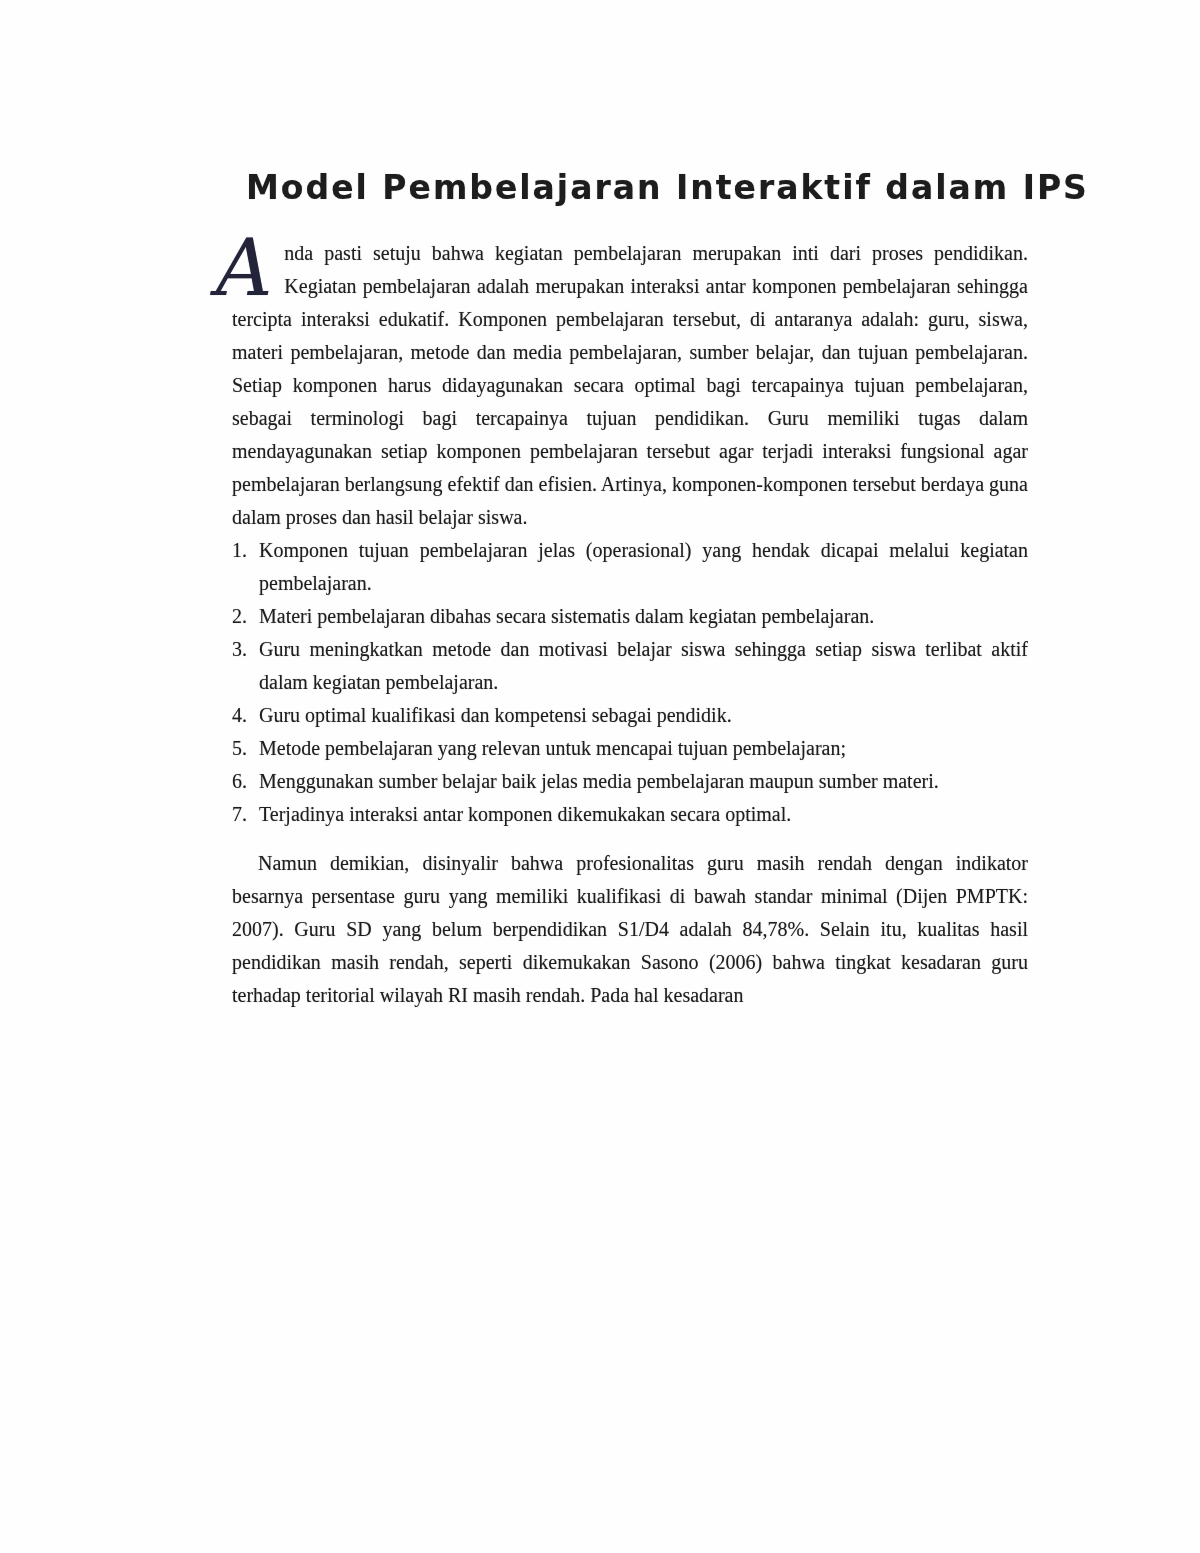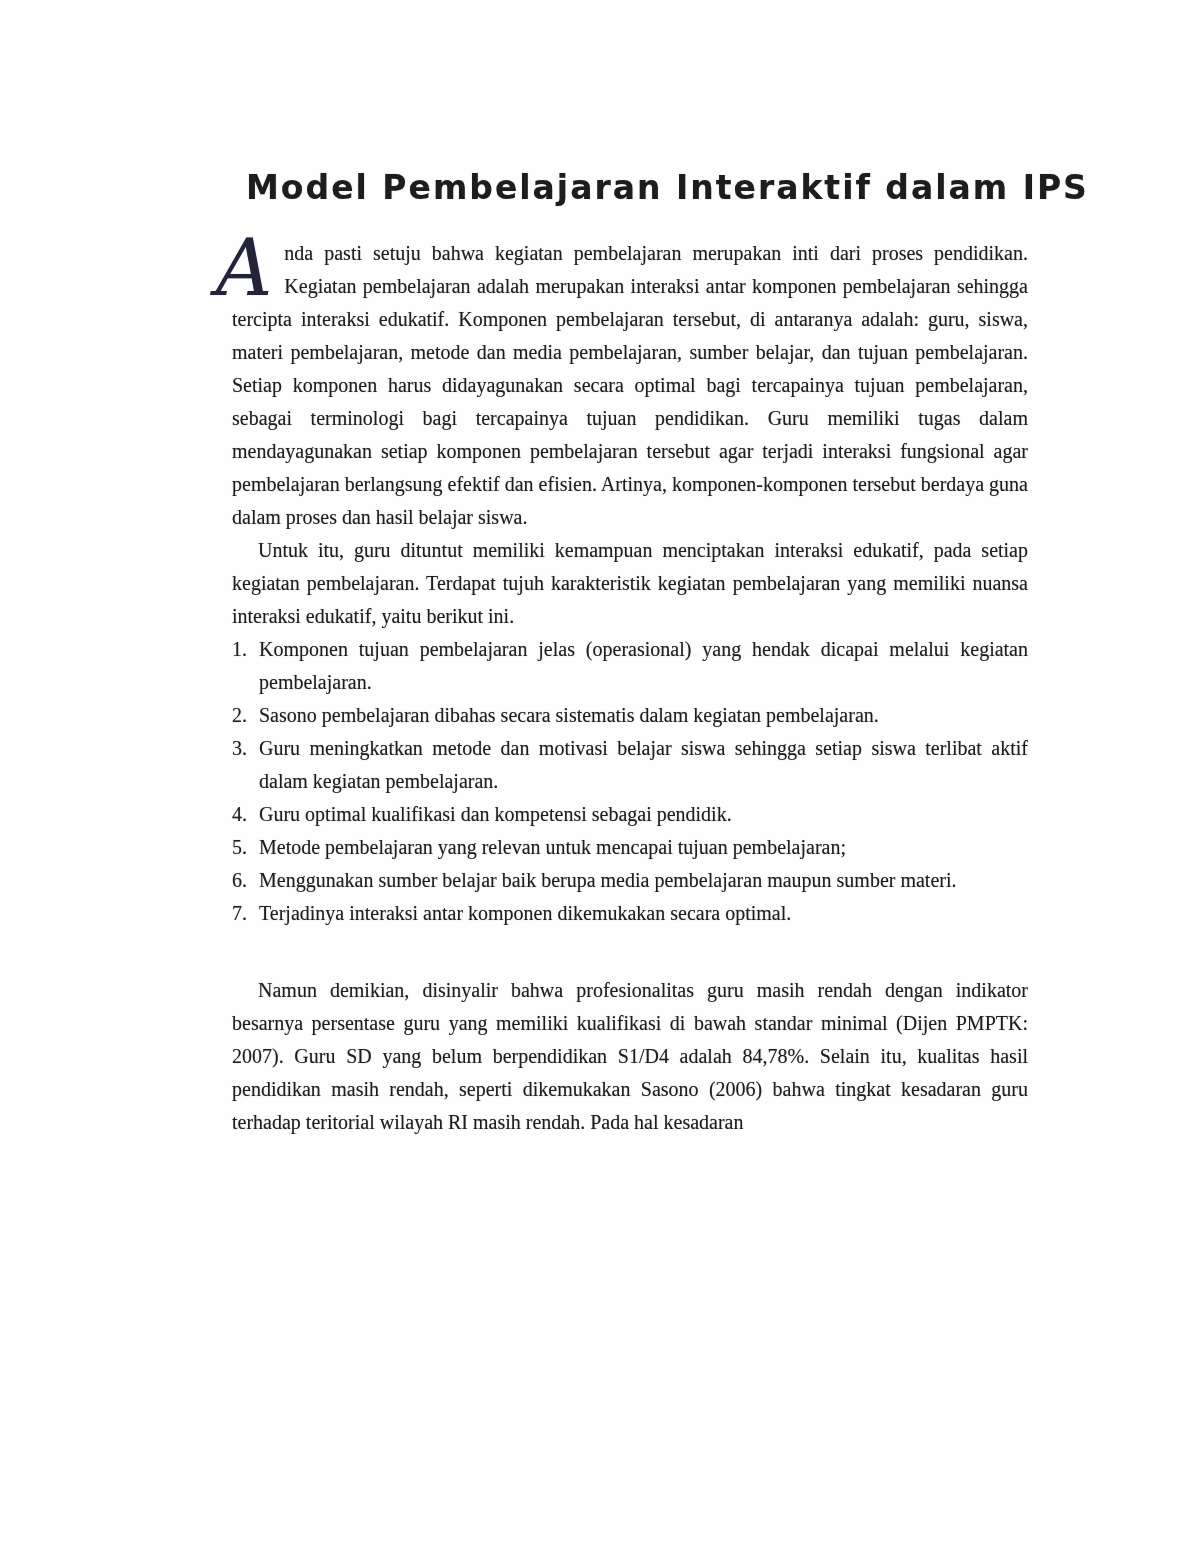--- a/index.html
+++ b/index.html
@@ -58,67 +58,66 @@
   .list-row { display: flex; }
   .list-row .num {
     flex: 0 0 27px;
     text-align: left;
   }
   .list-row .litext {
     flex: 1;
     text-align: justify;
   }
   .para.last {
-    margin-top: 44px;
+    margin-top: 16px;
   }
 </style>
 </head>
 <body>
 
 <div class="page">
   <div class="content">
 
     <h1 class="doc-title">Model Pembelajaran Interaktif dalam IPS</h1>
 
     <div class="body-text">
 
       <p class="para"><span class="dropcap">A</span><span>nda pasti setuju bahwa kegiatan pembelajaran merupakan inti dari proses pendidikan. Kegiatan pembelajaran adalah merupakan interaksi antar komponen pembelajaran sehingga tercipta interaksi edukatif. Komponen pembelajaran tersebut, di antaranya adalah: guru, siswa, materi pembelajaran, metode dan media pembelajaran, sumber belajar, dan tujuan pembelajaran. Setiap komponen harus didayagunakan secara optimal bagi tercapainya tujuan pembelajaran, sebagai terminologi bagi tercapainya tujuan pendidikan. Guru memiliki tugas dalam mendayagunakan setiap komponen pembelajaran tersebut agar terjadi interaksi fungsional agar pembelajaran berlangsung efektif dan efisien. Artinya, komponen-komponen tersebut berdaya guna dalam proses dan hasil belajar siswa.</span></p>
 
-      <p class="para indent">Untuk itu, guru dituntut memiliki kemampuan menciptakan interaksi edukatif, pada setiap kegiatan pembelajaran. Terdapat tujuh karakteristik kegiatan pembelajaran yang memiliki nuansa interaksi edukatif, yaitu berikut ini.</p>
 
       <div class="numlist">
 
         <div class="list-row">
           <span class="num">1.</span>
           <span class="litext">Komponen tujuan pembelajaran jelas (operasional) yang hendak dicapai melalui kegiatan pembelajaran.</span>
         </div>
 
         <div class="list-row">
           <span class="num">2.</span>
-          <span class="litext">Sasono pembelajaran dibahas secara sistematis dalam kegiatan pembelajaran.</span>
+          <span class="litext">Materi pembelajaran dibahas secara sistematis dalam kegiatan pembelajaran.</span>
         </div>
 
         <div class="list-row">
           <span class="num">3.</span>
           <span class="litext">Guru meningkatkan metode dan motivasi belajar siswa sehingga setiap siswa terlibat aktif dalam kegiatan pembelajaran.</span>
         </div>
 
         <div class="list-row">
           <span class="num">4.</span>
           <span class="litext">Guru optimal kualifikasi dan kompetensi sebagai pendidik.</span>
         </div>
 
         <div class="list-row">
           <span class="num">5.</span>
           <span class="litext">Metode pembelajaran yang relevan untuk mencapai tujuan pembelajaran;</span>
         </div>
 
         <div class="list-row">
           <span class="num">6.</span>
-          <span class="litext">Menggunakan sumber belajar baik berupa media pembelajaran maupun sumber materi.</span>
+          <span class="litext">Menggunakan sumber belajar baik jelas media pembelajaran maupun sumber materi.</span>
         </div>
 
         <div class="list-row">
           <span class="num">7.</span>
           <span class="litext">Terjadinya interaksi antar komponen dikemukakan secara optimal.</span>
         </div>
 
       </div>
 
       <p class="para indent last">Namun demikian, disinyalir bahwa profesionalitas guru masih rendah dengan indikator besarnya persentase guru yang memiliki kualifikasi di bawah standar minimal (Dijen PMPTK: 2007). Guru SD yang belum berpendidikan S1/D4 adalah 84,78%.  Selain itu, kualitas hasil pendidikan masih rendah, seperti dikemukakan Sasono (2006) bahwa tingkat kesadaran guru terhadap teritorial wilayah RI masih rendah. Pada hal kesadaran</p>

